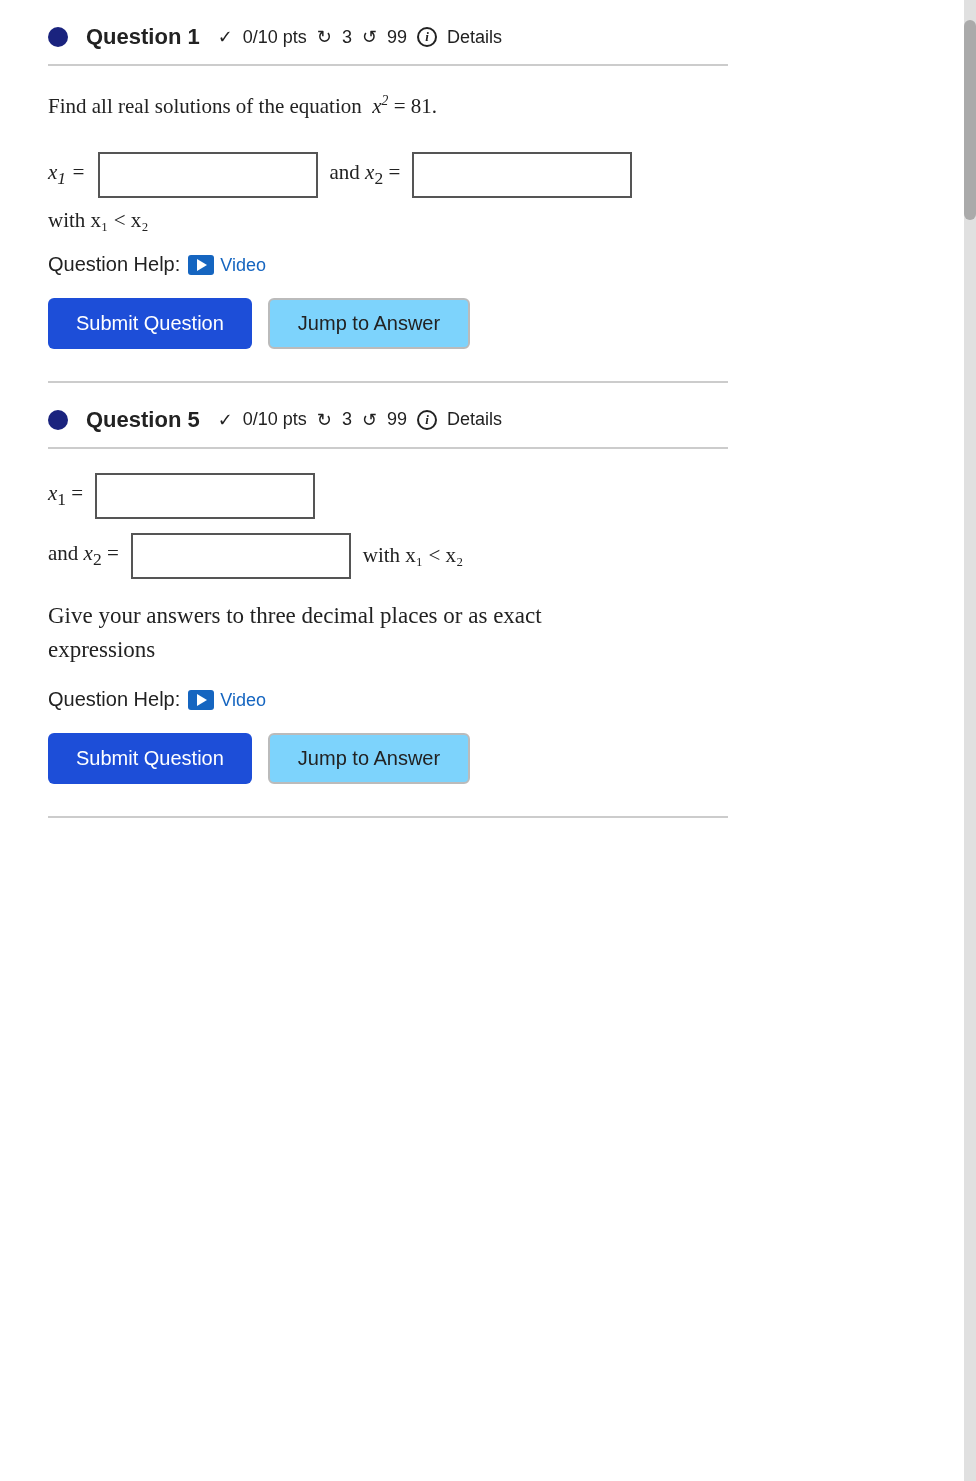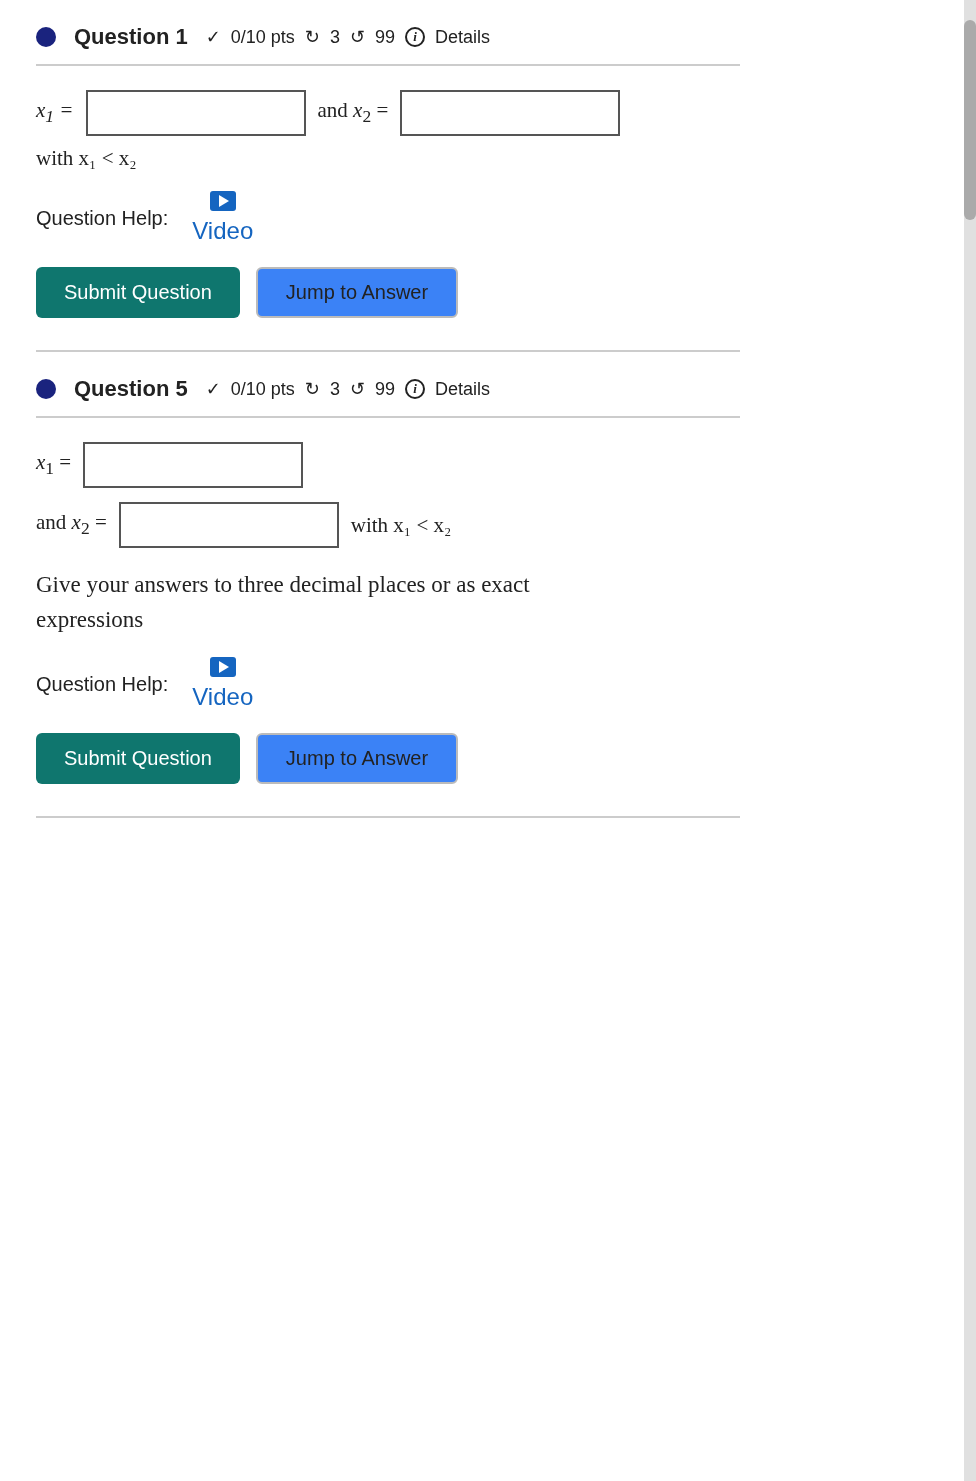--- a/index.html
+++ b/index.html
@@ -5,21 +5,21 @@
     * { box-sizing: border-box; margin: 0; padding: 0; }
     body {
       font-family: Georgia, 'Times New Roman', serif;
       background: #fff;
       color: #222;
       width: 976px;
       min-height: 1481px;
     }
     .page-container {
       width: 776px;
-      padding: 0 36px;
+      padding: 0 48px;
     }
     .question-block {
       padding: 24px 0 32px 0;
       border-bottom: 2px solid #ccc;
     }
     .question-header {
       display: flex;
       align-items: center;
       gap: 18px;
       padding-bottom: 14px;
@@ -90,33 +90,32 @@
       outline: none;
     }
     .constraint-text {
       font-size: 21px;
       margin-bottom: 20px;
     }
     .question-help {
       font-size: 20px;
       margin-bottom: 22px;
       display: flex;
-      align-items: center;
-      gap: 24px;
+      align-items: flex-end;
+      gap: 8px;
       font-family: Arial, sans-serif;
       margin-top: 8px;
     }
     .video-link {
       color: #1565c0;
       display: flex;
       align-items: center;
       gap: 6px;
       cursor: pointer;
-      font-size: 24px;
-      flex-direction: column;
+      font-size: 18px;
     }
     .video-icon {
       width: 26px;
       height: 20px;
       background: #1565c0;
       border-radius: 3px;
       display: inline-flex;
       align-items: center;
       justify-content: center;
     }
@@ -126,31 +125,31 @@
       border-top: 6px solid transparent;
       border-bottom: 6px solid transparent;
       margin-left: 2px;
     }
     .button-row {
       display: flex;
       align-items: center;
       gap: 16px;
     }
     .btn-submit {
-      background: #0f766e;
+      background: #1d4ed8;
       color: #fff;
       border: none;
       padding: 14px 28px;
       font-size: 20px;
       font-family: Arial, sans-serif;
       border-radius: 6px;
       cursor: pointer;
     }
     .btn-jump {
-      background: #3b82f6;
+      background: #7dd3fc;
       color: #222;
       border: 2px solid #bbb;
       padding: 12px 28px;
       font-size: 20px;
       font-family: Arial, sans-serif;
       border-radius: 6px;
       cursor: pointer;
     }
     .q2-inputs {
       margin-bottom: 14px;
@@ -205,20 +204,26 @@
         <span>0/10 pts</span>
         <span style="font-size:18px;">↻</span>
         <span>3</span>
         <span style="font-size:18px;">↺</span>
         <span>99</span>
         <span class="info-circle">i</span>
         <span style="cursor:pointer;">Details</span>
       </div>
     </div>
 
+    <div class="question-body">
+      <span>Find all real solutions of the equation</span>
+      <span>
+        &nbsp;<span class="math"><em>x</em><sup>2</sup></span> = 81.
+      </span>
+    </div>
 
     <div class="input-row">
       <span class="label"><em>x</em><sub>1</sub> =</span>
       <input class="answer-input" type="text" placeholder="" style="">
       <span style="font-size:21px;">and <em>x</em><sub>2</sub> =</span>
       <input class="answer-input" type="text" placeholder="" style="">
     </div>
     <div class="constraint-text">with x₁ &lt; x₂</div>
 
     <div class="question-help">

